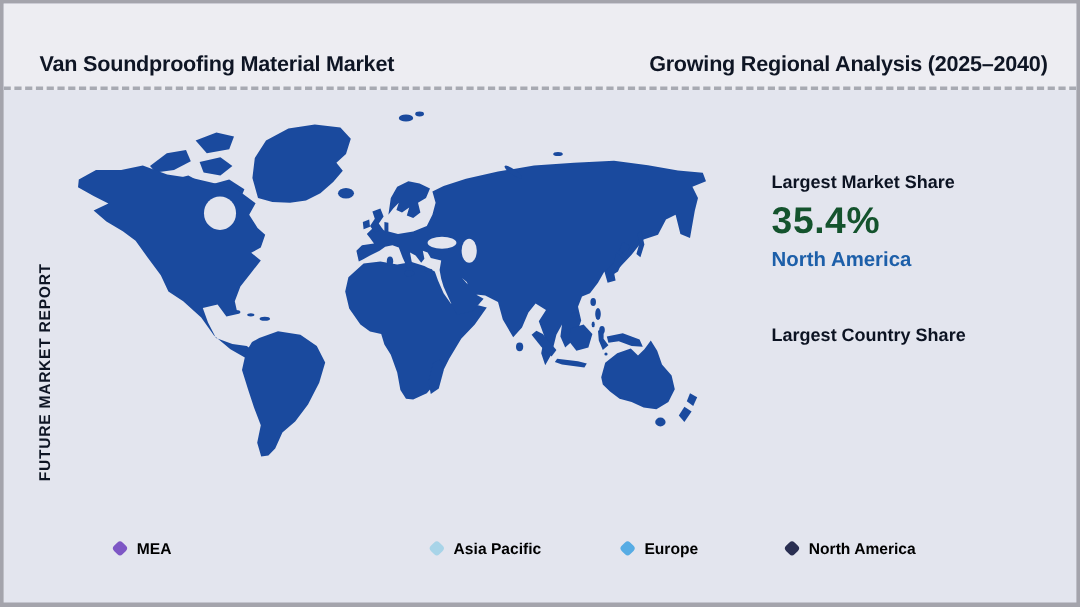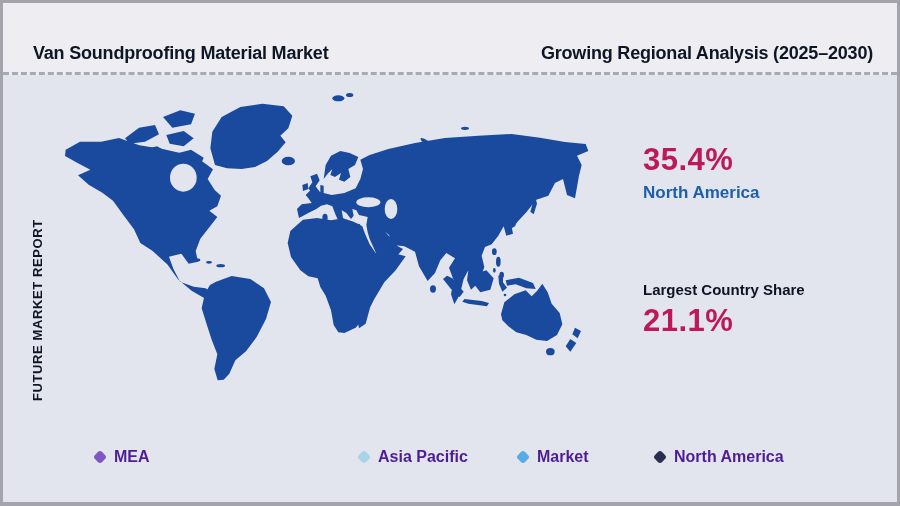--- a/index.html
+++ b/index.html
@@ -30,38 +30,38 @@
     writing-mode:vertical-rl; transform:rotate(180deg);
     font-size:13px; font-weight:bold; color:#0e1524; letter-spacing:0.6px;
     text-align:center; white-space:nowrap;
   }
   
   .map-svg { position:absolute; left:52px; top:82px; width:560px; height:330px; }
   .sea { fill:#e3e5ee; }
   
   .stat { position:absolute; left:640px; width:250px; }
   .stat-label { font-size:15px; font-weight:bold; color:#0c1322; margin:0 0 7px 0; }
-  .stat-value { font-size:31px; font-weight:bold; color:#be185d; line-height:1; margin:0 0 8px 0; letter-spacing:0.5px; }
+  .stat-value { font-size:31px; font-weight:bold; color:#14532d; line-height:1; margin:0 0 8px 0; letter-spacing:0.5px; }
   .stat-region { font-size:17px; font-weight:bold; color:#1d5fa9; margin:0; }
   
   .legend-item { position:absolute; top:445px; height:18px; display:flex; align-items:center; }
   .legend-dot {
     width:10px; height:10px; border-radius:3px; transform:rotate(45deg);
     margin-right:9px; flex:0 0 auto;
   }
-  .legend-label { font-size:16px; font-weight:bold; color:#4c1d95; white-space:nowrap; }
+  .legend-label { font-size:13px; font-weight:bold; color:#000000; white-space:nowrap; }
 </style>
 </head>
 <body>
 
 <div id="stage">
 
   <div class="header">
     <div class="title">Van Soundproofing Material Market</div>
-    <div class="title">Growing Regional Analysis (2025–2030)</div>
+    <div class="title">Growing Regional Analysis (2025–2040)</div>
   </div>
 
   <div class="watermark">FUTURE MARKET REPORT</div>
 
   <svg class="map-svg" viewBox="0 0 1680 990" preserveAspectRatio="none" xmlns="http://www.w3.org/2000/svg">
     <g fill="#1a4a9e" stroke="none" style="fill:#1a4a9e">
 
       <path d="M480 240 L466 190 472 140 500 96 556 66 622 56 686 64 712 92 700 130 676 152 692 172 668 200 636 228 600 246 560 252 516 250 Z"></path>
       <ellipse cx="700" cy="228" rx="20" ry="13"></ellipse>
 
@@ -121,38 +121,38 @@
       <ellipse cx="1372" cy="640" rx="5" ry="4"></ellipse>
 
       <path d="M1338 688 L1348 652 1378 628 1412 616 1430 634 1446 618 1462 596 1478 622 1490 656 1514 684 1522 718 1506 750 1476 768 1444 764 1414 750 1384 742 1360 724 1342 706 Z"></path>
       <ellipse cx="1486" cy="800" rx="13" ry="11"></ellipse>
       <path d="M1560 728 L1578 738 1568 760 1552 748 Z"></path>
       <path d="M1546 762 L1564 774 1546 800 1532 784 Z"></path>
     </g>
   </svg>
 
   <div class="stat" style="top:141px">
+    <p class="stat-label">Largest Market Share</p>
     <p class="stat-value">35.4%</p>
     <p class="stat-region">North America</p>
   </div>
-  <div class="stat" style="top:278px">
+  <div class="stat" style="top:268px">
     <p class="stat-label">Largest Country Share</p>
-    <p class="stat-value">21.1%</p>
   </div>
 
   <div class="legend-item" style="left:92px">
     <span class="legend-dot" style="background:#7e57c5"></span>
     <span class="legend-label">MEA</span>
   </div>
   <div class="legend-item" style="left:356px">
     <span class="legend-dot" style="background:#a8d4e8"></span>
     <span class="legend-label">Asia Pacific</span>
   </div>
   <div class="legend-item" style="left:515px">
     <span class="legend-dot" style="background:#57ace4"></span>
-    <span class="legend-label">Market</span>
+    <span class="legend-label">Europe</span>
   </div>
   <div class="legend-item" style="left:652px">
     <span class="legend-dot" style="background:#2a2f52"></span>
     <span class="legend-label">North America</span>
   </div>
 
 </div>
 
 </body></html>

